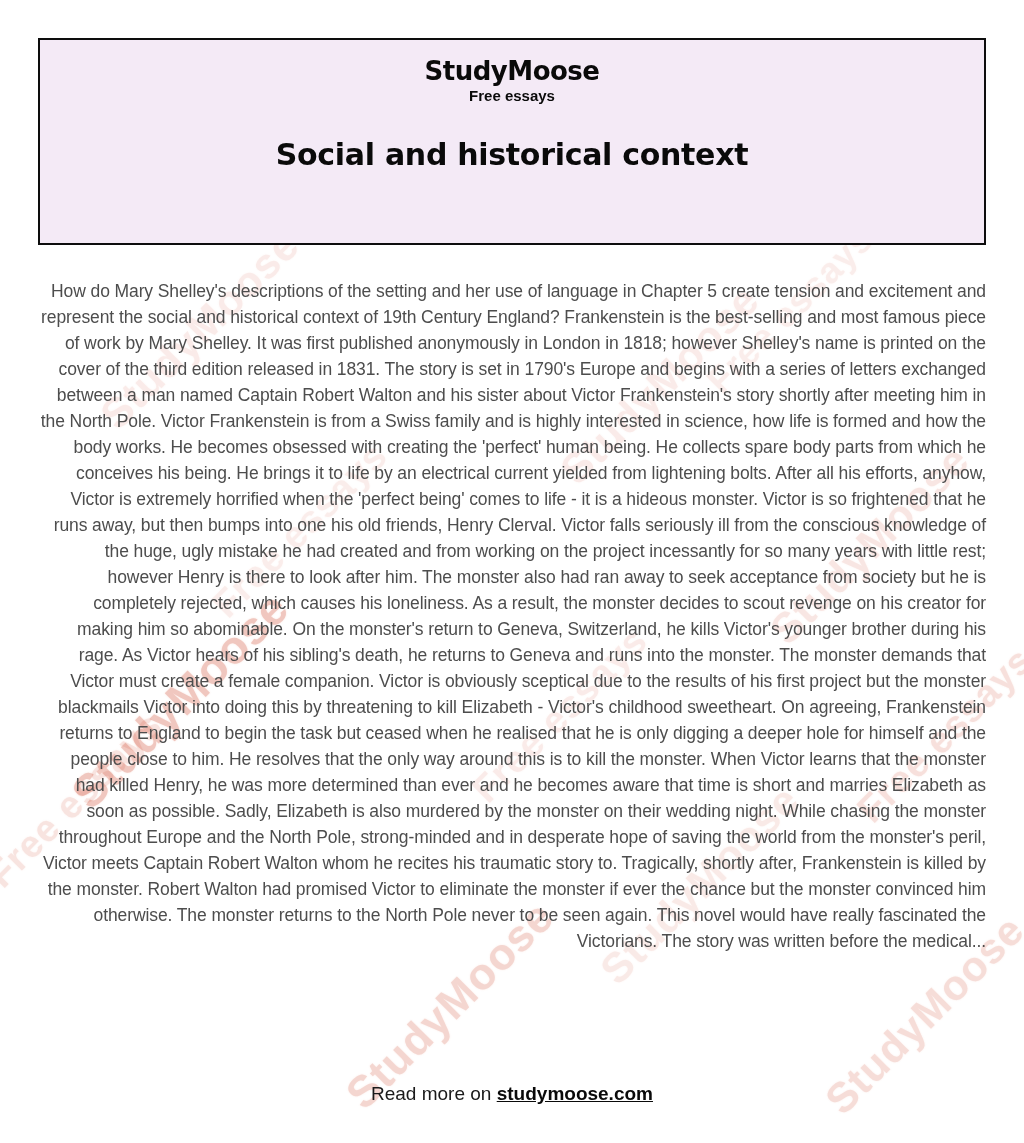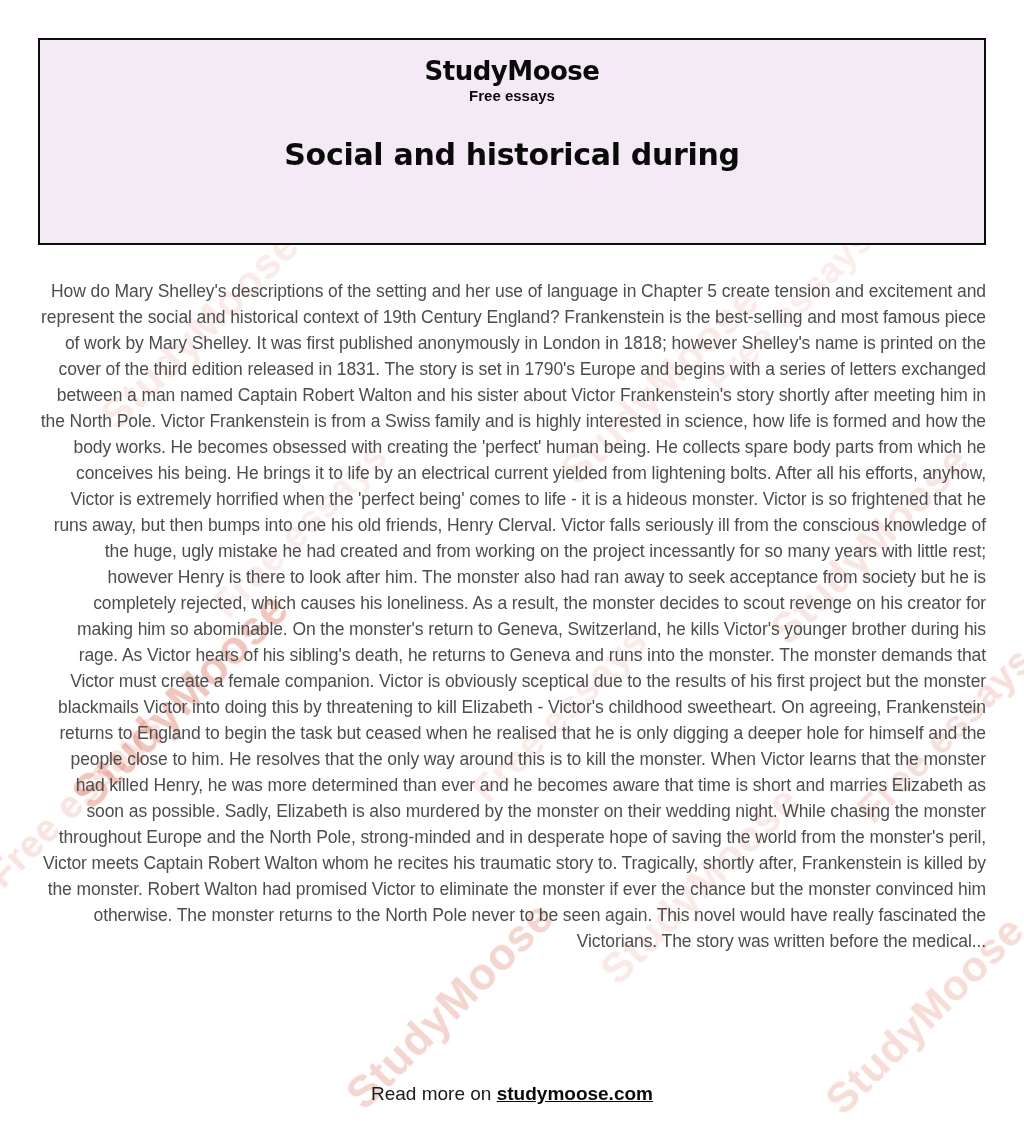--- a/index.html
+++ b/index.html
@@ -121,21 +121,21 @@
       <div class="watermark" style="left: 560px; top: 715px; font-size: 38px; opacity: 0.1; color: rgb(208, 72, 47);">Free essays</div>
       <div class="watermark" style="left: 945px; top: 735px; font-size: 38px; opacity: 0.16; color: rgb(208, 72, 47);">Free essays</div>
       <div class="watermark" style="left: 700px; top: 885px; font-size: 42px; opacity: 0.11; color: rgb(208, 72, 47);">StudyMoose</div>
       <div class="watermark" style="left: 450px; top: 1005px; font-size: 44px; opacity: 0.22; color: rgb(208, 72, 47);">StudyMoose</div>
       <div class="watermark" style="left: 925px; top: 1015px; font-size: 42px; opacity: 0.18; color: rgb(208, 72, 47);">StudyMoose</div>
     </div>
 
   <div class="header-box">
     <div class="site-logo">StudyMoose</div>
     <div class="site-tagline">Free essays</div>
-    <h1 class="essay-title">Social and historical during</h1>
+    <h1 class="essay-title">Social and historical context</h1>
   </div>
 
   <div class="essay-body">How do Mary Shelley's descriptions of the setting and her use of language in Chapter 5 create tension and excitement and represent the social and historical context of 19th Century England? Frankenstein is the best-selling and most famous piece of work by Mary Shelley. It was first published anonymously in London in 1818; however Shelley's name is printed on the cover of the third edition released in 1831. The story is set in 1790's Europe and begins with a series of letters exchanged between a man named Captain Robert Walton and his sister about Victor Frankenstein's story shortly after meeting him in the North Pole. Victor Frankenstein is from a Swiss family and is highly interested in science, how life is formed and how the body works. He becomes obsessed with creating the 'perfect' human being. He collects spare body parts from which he conceives his being. He brings it to life by an electrical current yielded from lightening bolts. After all his efforts, anyhow, Victor is extremely horrified when the 'perfect being' comes to life - it is a hideous monster. Victor is so frightened that he runs away, but then bumps into one his old friends, Henry Clerval. Victor falls seriously ill from the conscious knowledge of the huge, ugly mistake he had created and from working on the project incessantly for so many years with little rest; however Henry is there to look after him. The monster also had ran away to seek acceptance from society but he is completely rejected, which causes his loneliness. As a result, the monster decides to scout revenge on his creator for making him so abominable. On the monster's return to Geneva, Switzerland, he kills Victor's younger brother during his rage. As Victor hears of his sibling's death, he returns to Geneva and runs into the monster. The monster demands that Victor must create a female companion. Victor is obviously sceptical due to the results of his first project but the monster blackmails Victor into doing this by threatening to kill Elizabeth - Victor's childhood sweetheart. On agreeing, Frankenstein returns to England to begin the task but ceased when he realised that he is only digging a deeper hole for himself and the people close to him. He resolves that the only way around this is to kill the monster. When Victor learns that the monster had killed Henry, he was more determined than ever and he becomes aware that time is short and marries Elizabeth as soon as possible. Sadly, Elizabeth is also murdered by the monster on their wedding night. While chasing the monster throughout Europe and the North Pole, strong-minded and in desperate hope of saving the world from the monster's peril, Victor meets Captain Robert Walton whom he recites his traumatic story to. Tragically, shortly after, Frankenstein is killed by the monster. Robert Walton had promised Victor to eliminate the monster if ever the chance but the monster convinced him otherwise. The monster returns to the North Pole never to be seen again. This novel would have really fascinated the Victorians. The story was written before the medical...</div>
 
   <div class="read-more">
     <span>Read more on </span><a>studymoose.com</a>
   </div>
 
 </div>
 

